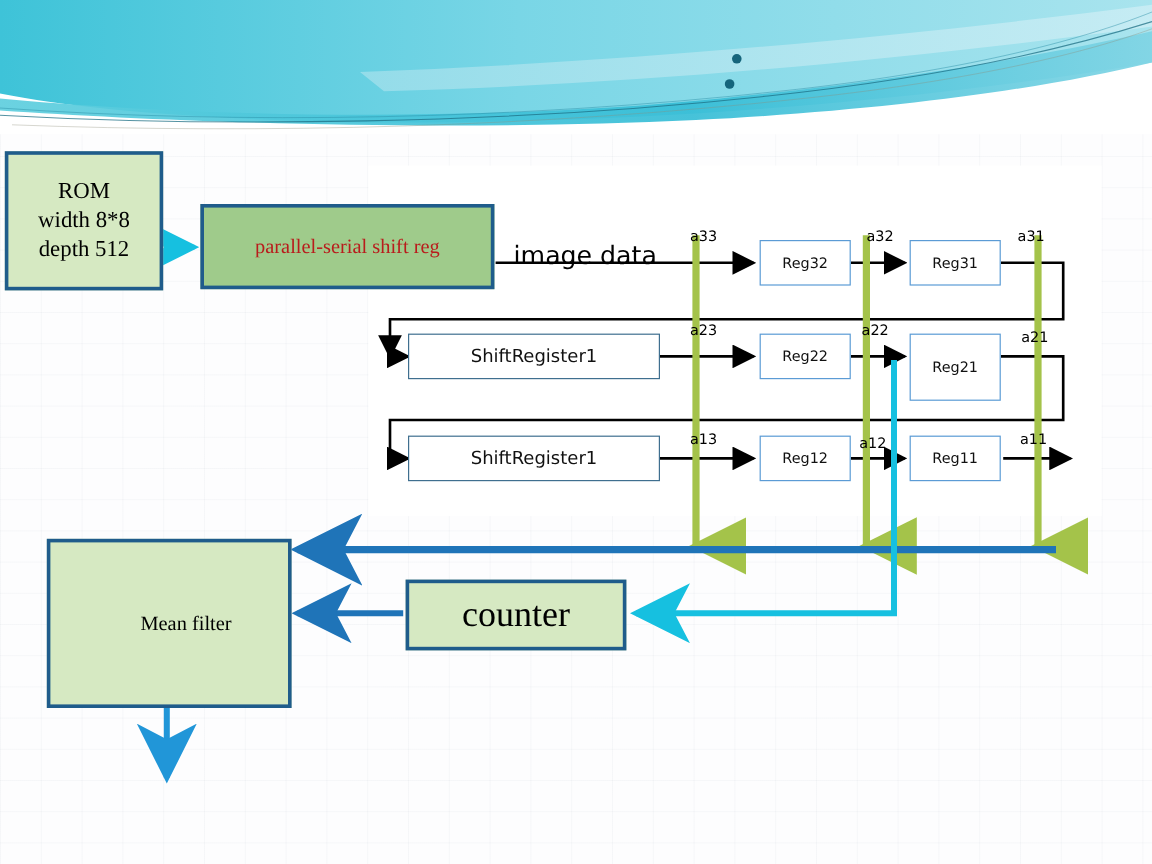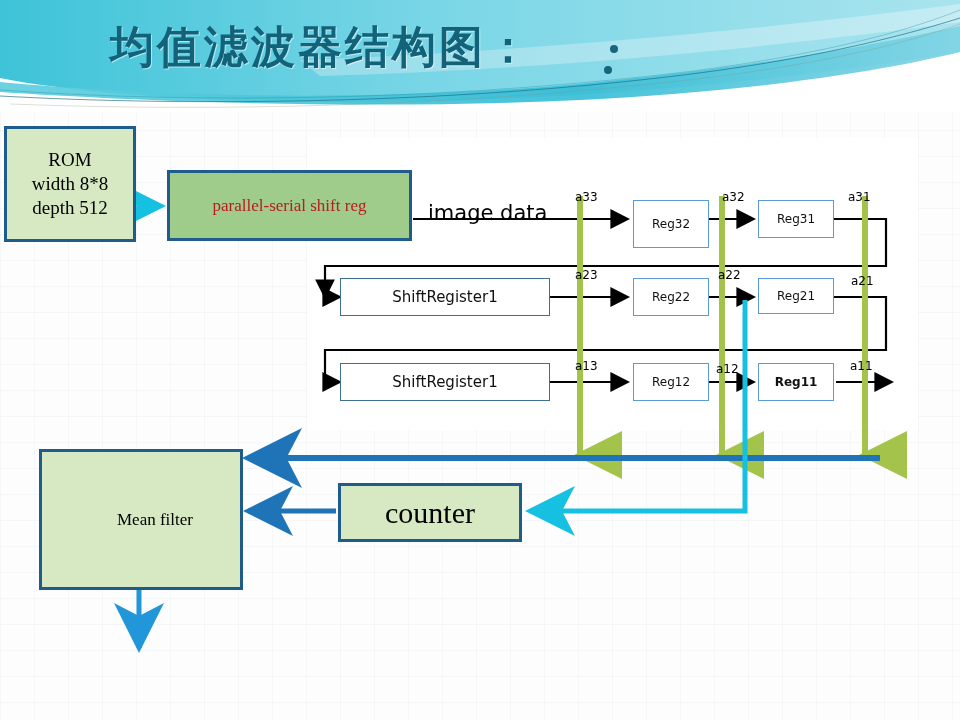--- a/index.html
+++ b/index.html
@@ -86,21 +86,20 @@
 
     <path d="M300,60 C520,52 760,30 960,4 L960,22 C770,48 540,70 320,76 Z" fill="url(#gTeal3)" opacity="0.8"></path>
 
     <path d="M0,96 C180,106 420,104 640,80 C790,64 890,40 960,18" fill="none" stroke="#1d6f84" stroke-width="0.9" opacity="0.75"></path>
     <path d="M0,90 C200,104 430,100 650,76 C800,60 900,34 960,10" fill="none" stroke="#2a8ea6" stroke-width="0.7" opacity="0.55"></path>
     <path d="M10,104 C220,112 450,106 670,82 C820,66 910,42 960,24" fill="none" stroke="#8e8e7a" stroke-width="0.6" opacity="0.5"></path>
 
     <circle cx="614" cy="49" r="4" fill="#15657c"></circle>
     <circle cx="608" cy="70" r="4" fill="#15657c"></circle>
   </svg>
-  <div id="title">均值滤波器结构图：</div>
 </div>
 
 <div id="panel"></div>
 
 <svg width="960" height="720" viewBox="0 0 960 720" style="z-index:2;">
   <defs>
     <marker id="ablack" markerWidth="9" markerHeight="9" refX="8" refY="4.5" orient="auto">
       <path d="M0,0 L9,4.5 L0,9 Z" fill="#000"></path>
     </marker>
     <marker id="ablackD" markerWidth="9" markerHeight="9" refX="8" refY="4.5" orient="auto">
@@ -156,44 +155,44 @@
   <span>width 8*8</span>
   <span>depth 512</span>
 </div>
 
 <div class="box greenbox2" id="psreg" style="z-index:3;">
   <span>parallel-serial shift reg</span>
 </div>
 
 <div id="imgdata" style="z-index:3;margin-top:33px;">image data</div>
 
-<div class="box regbox" style="left:633px;top:200px;width:76px;height:48px;z-index:3;">
+<div class="box regbox" style="left:633px;top:200px;width:76px;height:38px;z-index:3;">
   <span>Reg32</span>
 </div>
 <div class="box regbox" style="left:758px;top:200px;width:76px;height:38px;z-index:3;text-align:right;">
   <span>Reg31</span>
 </div>
 
 <div class="box srbox" style="left:340px;top:278px;width:210px;height:38px;z-index:3;">
   <span>ShiftRegister1</span>
 </div>
 <div class="box regbox" style="left:633px;top:278px;width:76px;height:38px;z-index:3;">
   <span>Reg22</span>
 </div>
-<div class="box regbox" style="left:758px;top:278px;width:76px;height:36px;z-index:3;">
+<div class="box regbox" style="left:758px;top:278px;width:76px;height:56px;z-index:3;">
   <span>Reg21</span>
 </div>
 
 <div class="box srbox" style="left:340px;top:363px;width:210px;height:38px;z-index:3;">
   <span>ShiftRegister1</span>
 </div>
 <div class="box regbox" style="left:633px;top:363px;width:76px;height:38px;z-index:3;">
   <span>Reg12</span>
 </div>
-<div class="box regbox" style="left:758px;top:363px;width:76px;height:38px;z-index:3;font-weight:bold;">
+<div class="box regbox" style="left:758px;top:363px;width:76px;height:38px;z-index:3;">
   <span>Reg11</span>
 </div>
 
 <span class="alabel" style="left:575px;top:190px;z-index:4;">a33</span>
 <span class="alabel" style="left:722px;top:190px;z-index:4;">a32</span>
 <span class="alabel" style="left:848px;top:190px;z-index:4;">a31</span>
 
 <span class="alabel" style="left:575px;top:268px;z-index:4;">a23</span>
 <span class="alabel" style="left:718px;top:268px;z-index:4;">a22</span>
 <span class="alabel" style="left:851px;top:274px;z-index:4;">a21</span>

